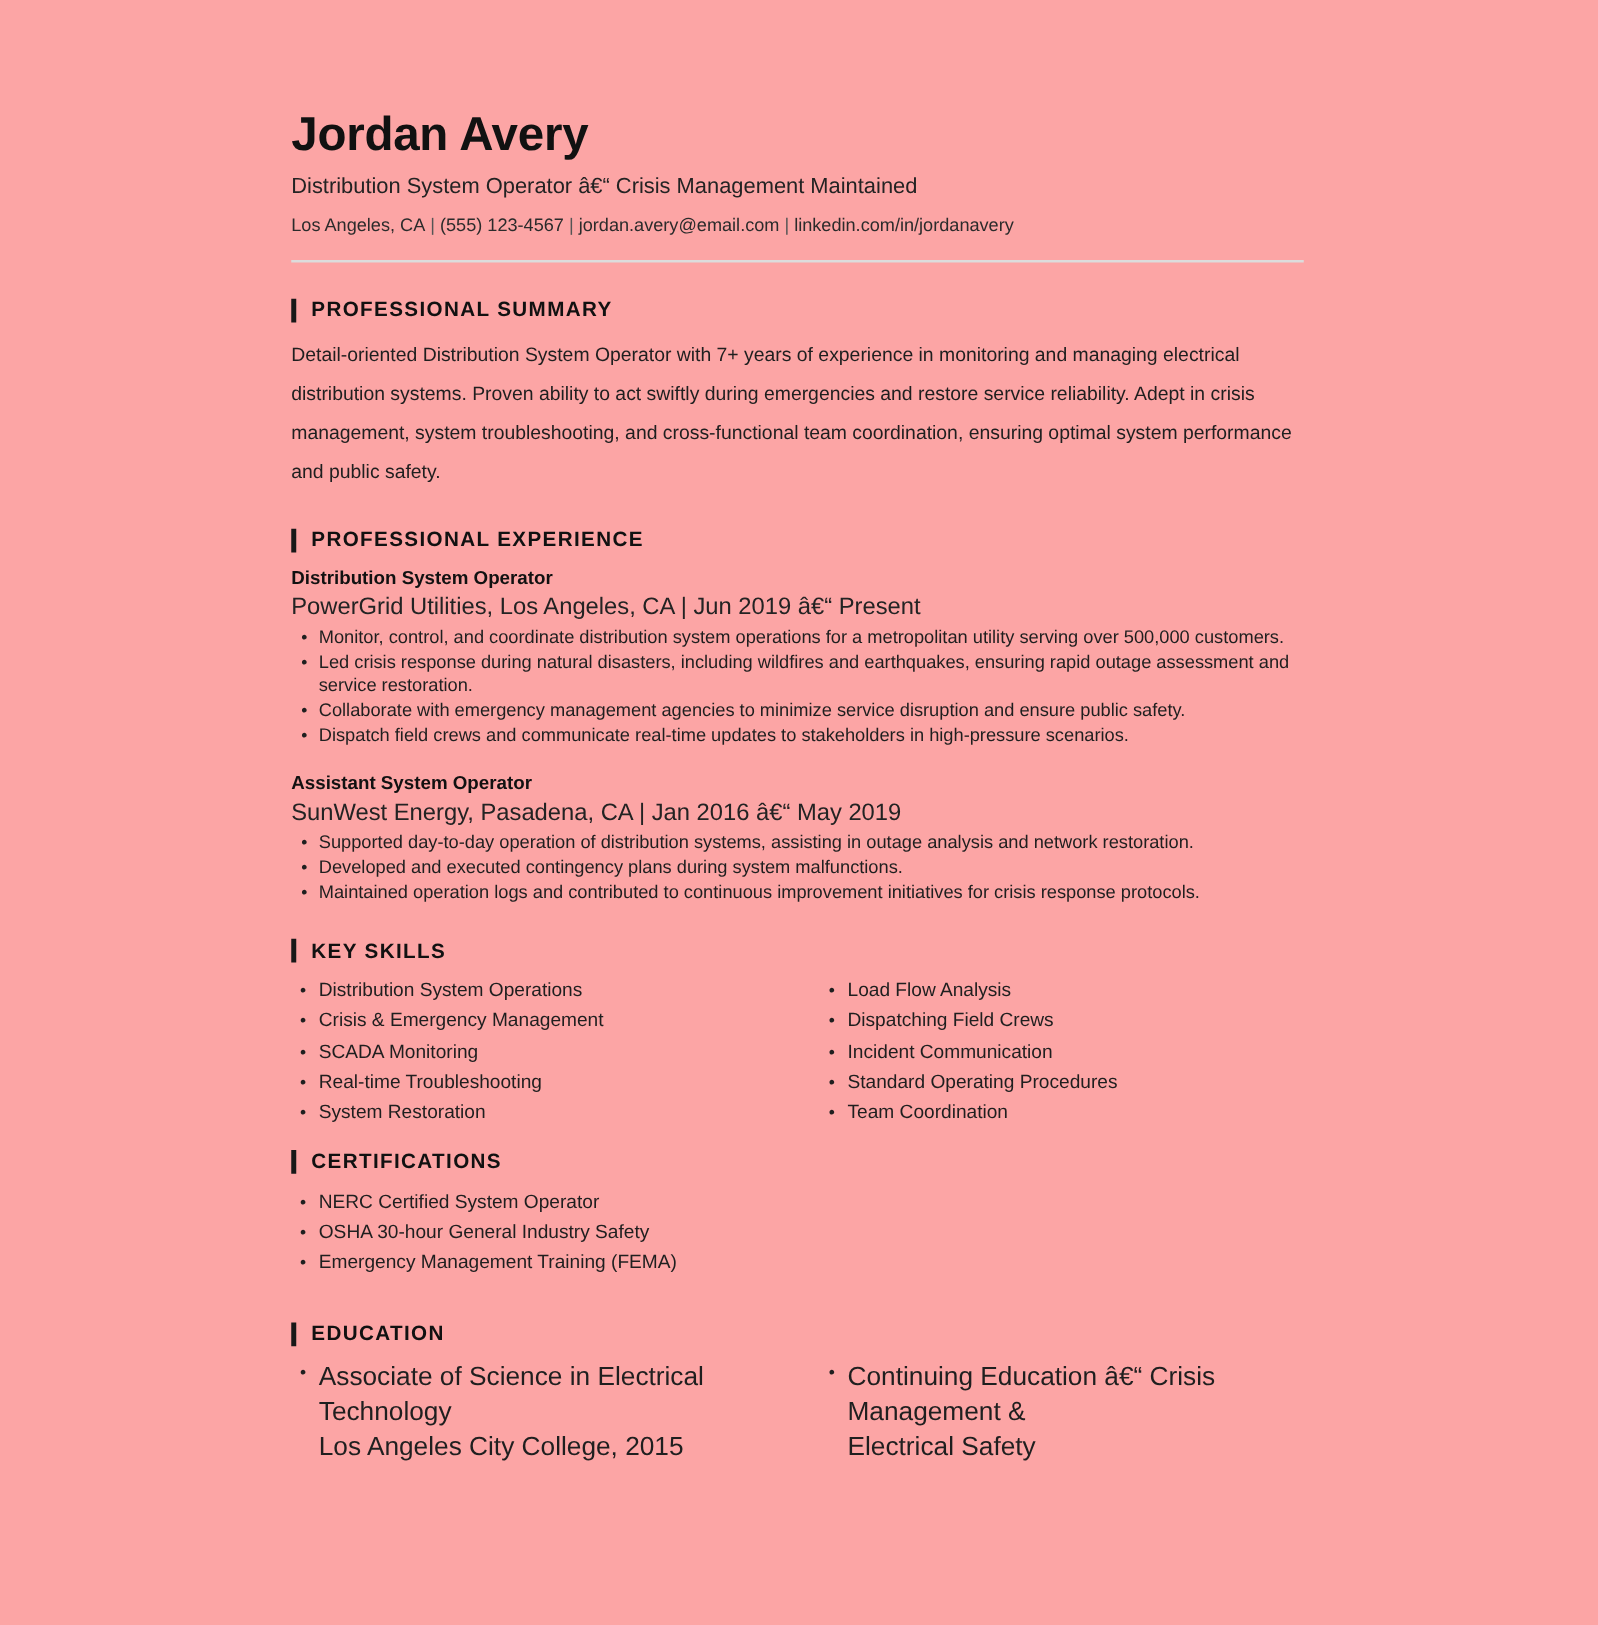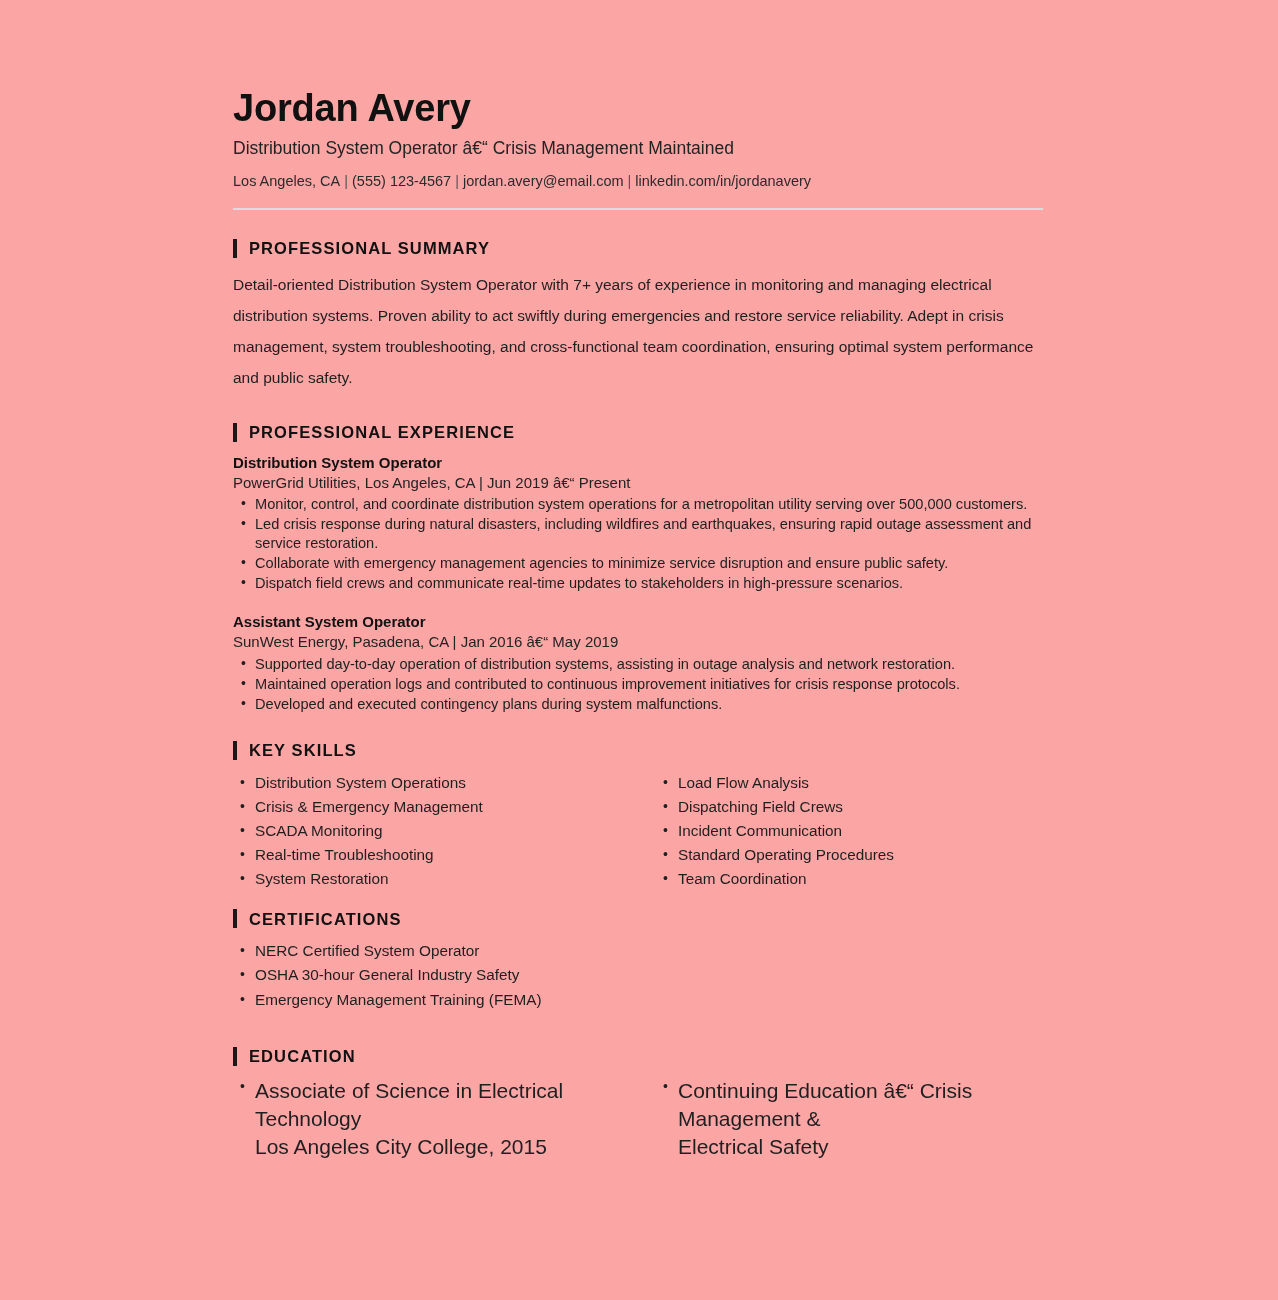--- a/index.html
+++ b/index.html
@@ -104,21 +104,21 @@
     margin-bottom: 19px;
   }
   .job:last-child { margin-bottom: 0; }
   .job-title {
     font-size: 15px;
     font-weight: bold;
     color: #111111;
     line-height: 1.35;
   }
   .job-meta {
-    font-size: 15px;
+    font-size: 19px;
     color: #232323;
     line-height: 1.35;
     margin-bottom: 2px;
   }
   ul.bullets {
     list-style: none;
     margin: 0;
     padding: 0;
   }
   ul.bullets > li {
@@ -237,22 +237,22 @@
           <li>Collaborate with emergency management agencies to minimize service disruption and ensure public safety.</li>
           <li>Dispatch field crews and communicate real-time updates to stakeholders in high-pressure scenarios.</li>
         </ul>
       </div>
 
       <div class="job">
         <div class="job-title">Assistant System Operator</div>
         <div class="job-meta">SunWest Energy, Pasadena, CA  |  Jan 2016 â€“ May 2019</div>
         <ul class="bullets">
           <li>Supported day-to-day operation of distribution systems, assisting in outage analysis and network restoration.</li>
+          <li>Developed and executed contingency plans during system malfunctions.</li>
           <li>Maintained operation logs and contributed to continuous improvement initiatives for crisis response protocols.</li>
-          <li>Developed and executed contingency plans during system malfunctions.</li>
         </ul>
       </div>
     </div>
 
     <div class="section section-skills">
       <div class="section-head">
         <span class="accent-bar"></span>
         <span class="section-title">KEY SKILLS</span>
       </div>
       <div class="two-col">

